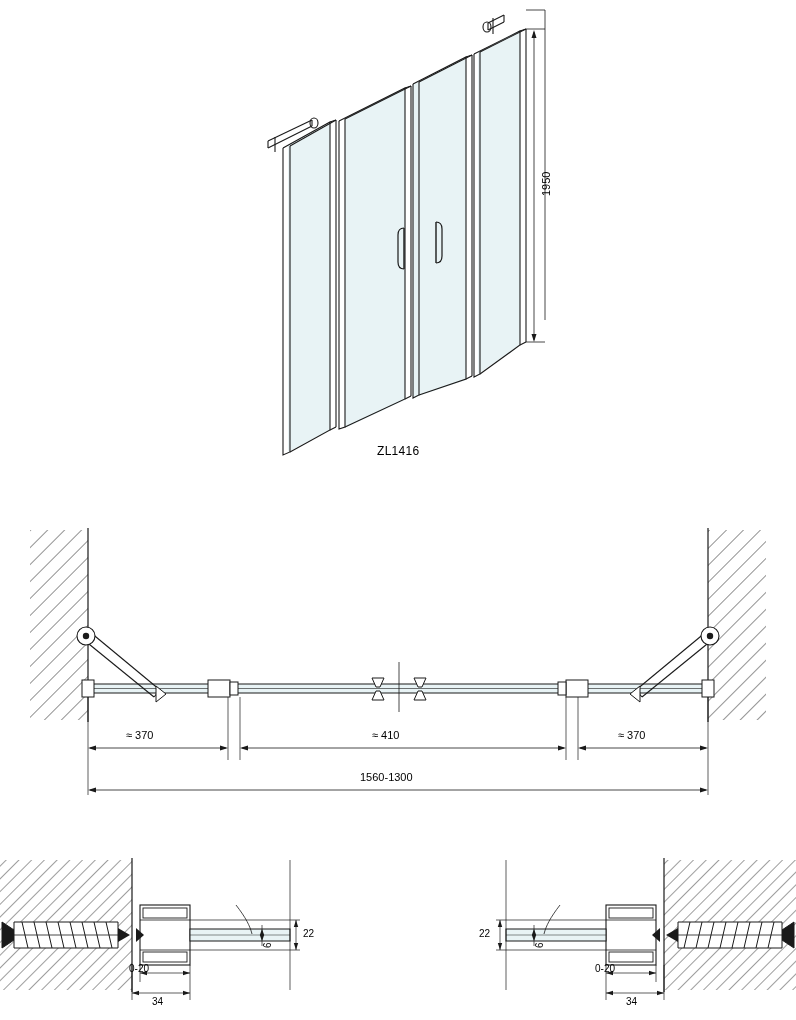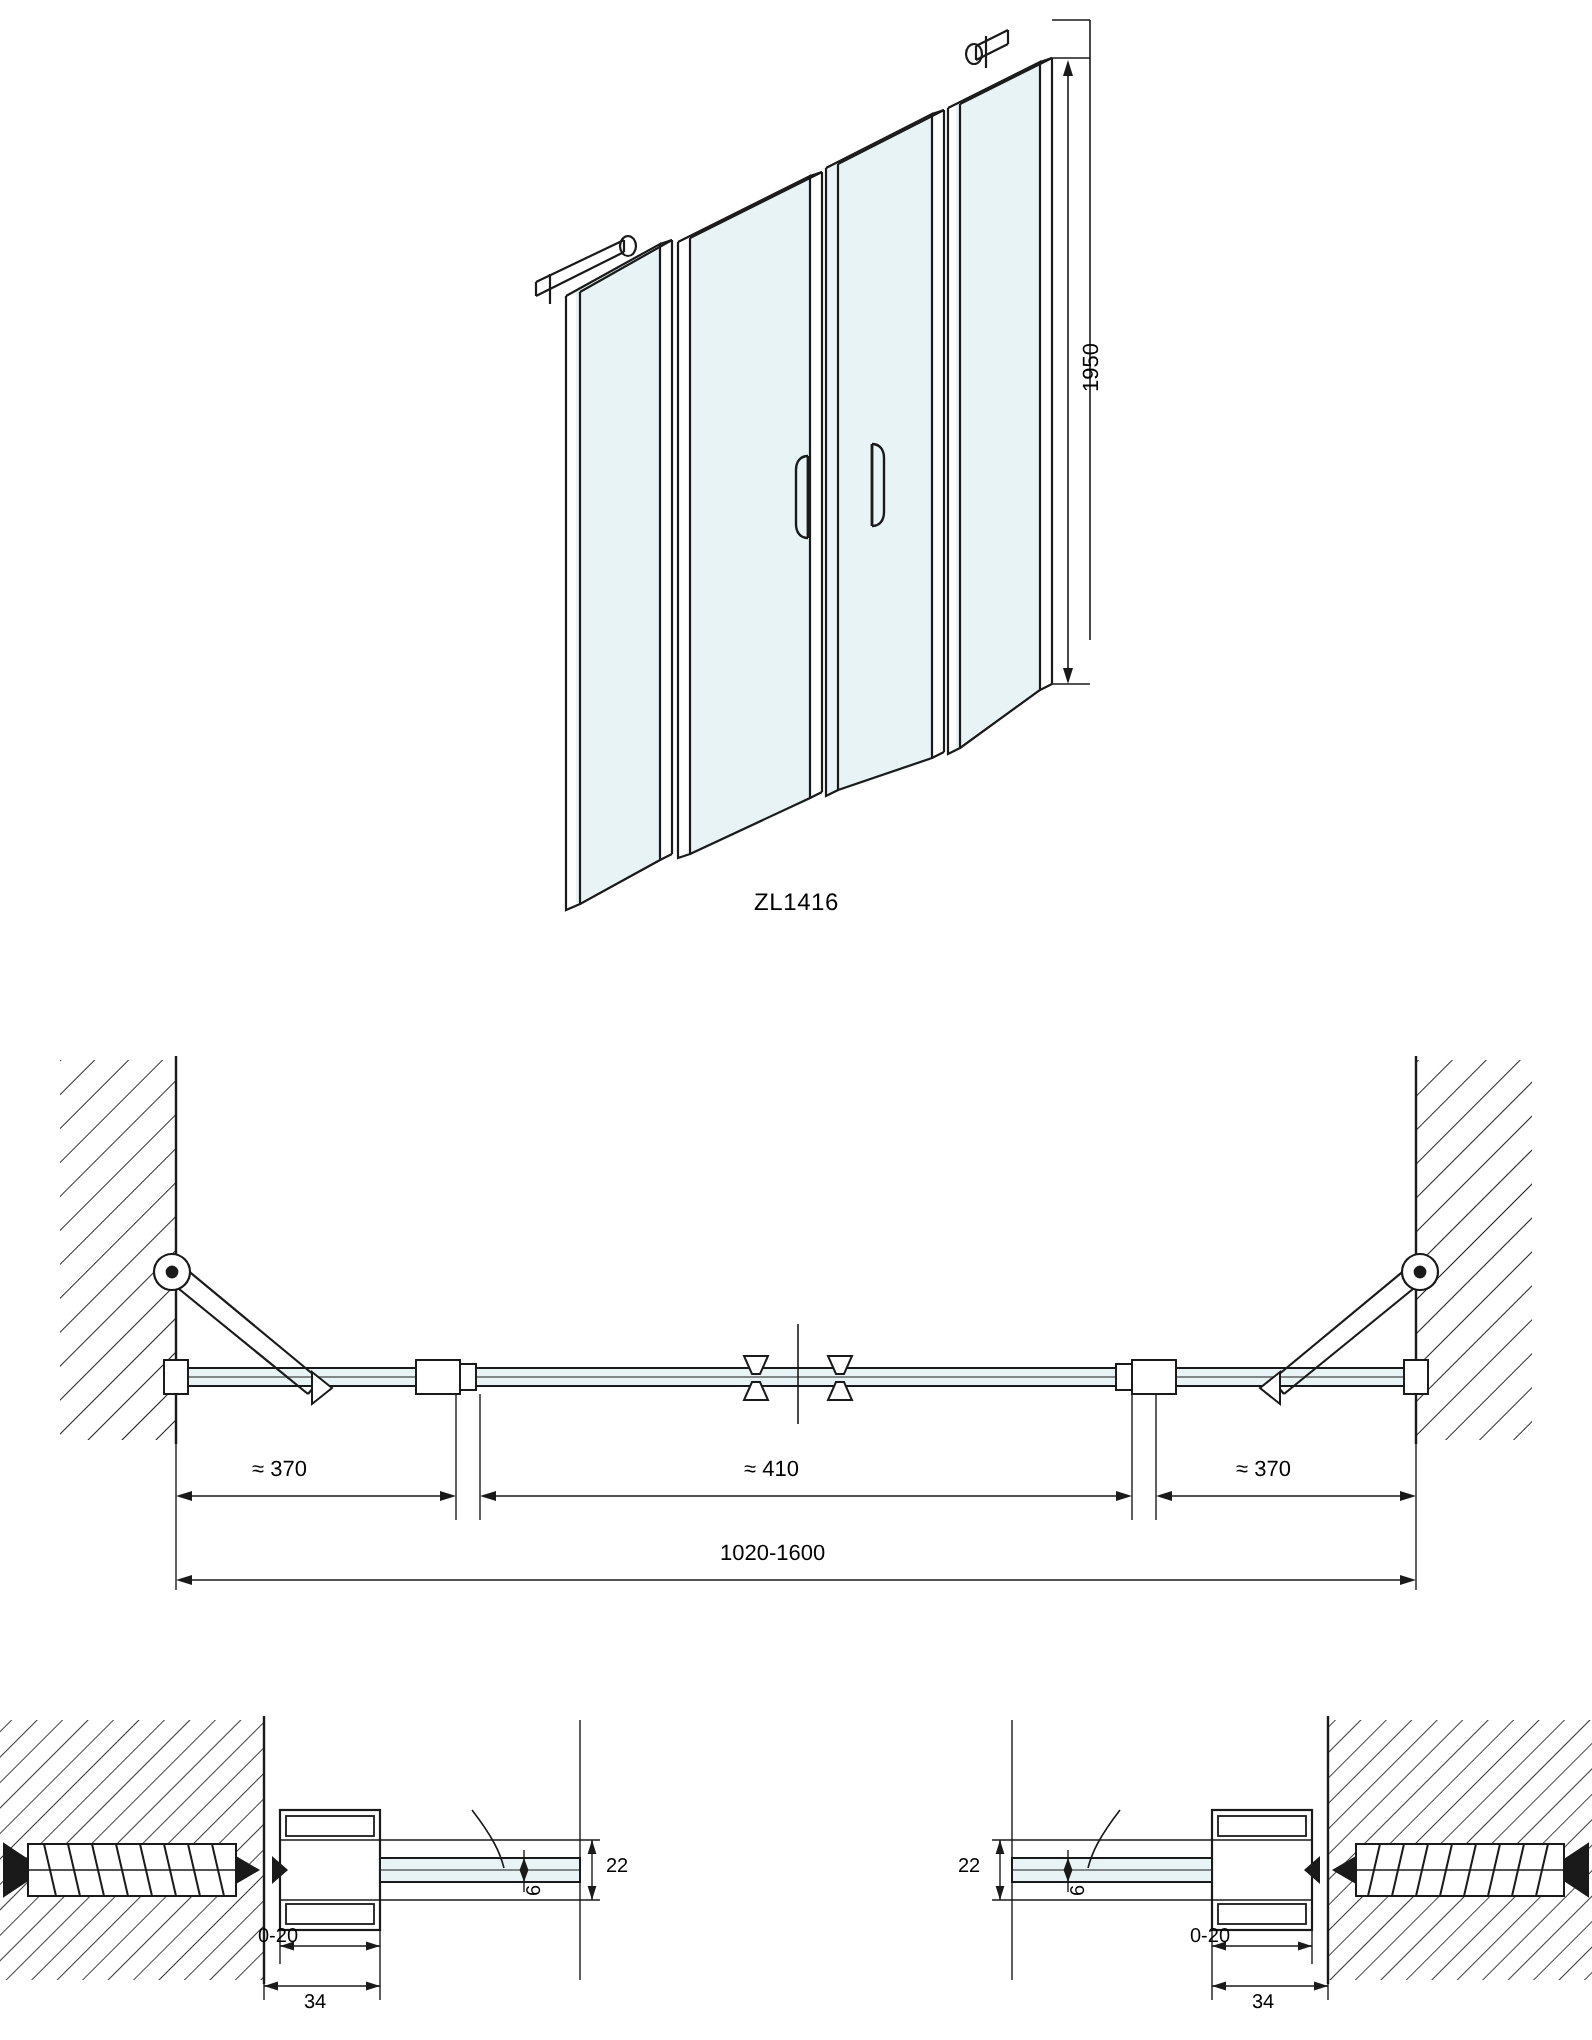--- a/index.html
+++ b/index.html
@@ -355,21 +355,21 @@
   <div class="lbl rot" style="left:540px; top:196px;">1950</div>
 
   <div class="lbl model-label" style="left:377px; top:444px;">ZL1416</div>
 
   <div class="lbl" style="left:126px; top:729px;">≈ 370</div>
 
   <div class="lbl" style="left:372px; top:729px;">≈ 410</div>
 
   <div class="lbl" style="left:618px; top:729px;">≈ 370</div>
 
-  <div class="lbl" style="left:360px; top:771px;">1020-1600</div>
+  <div class="lbl" style="left:360px; top:771px;">1560-1300</div>
 
   <div class="lbl small rot" style="left:262px; top:948px;">6</div>
 
   <div class="lbl small" style="left:303px; top:928px;">22</div>
 
   <div class="lbl small" style="left:129px; top:963px;">0-20</div>
 
   <div class="lbl small" style="left:152px; top:996px;">34</div>
 
   <div class="lbl small rot" style="left:534px; top:948px;">6</div>

